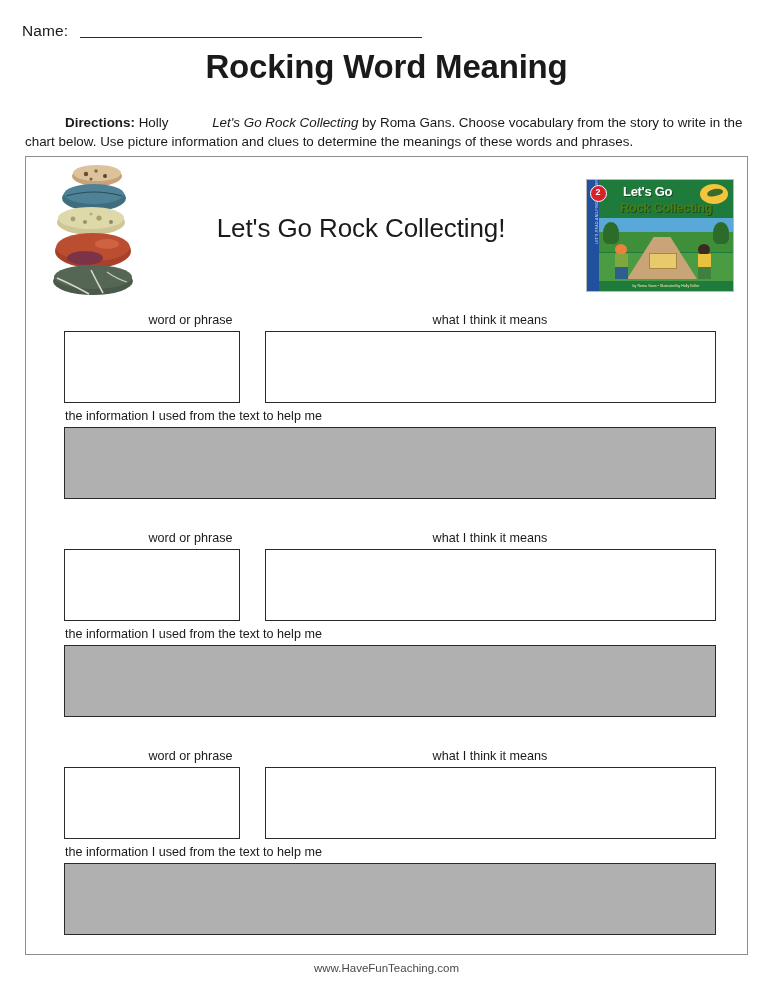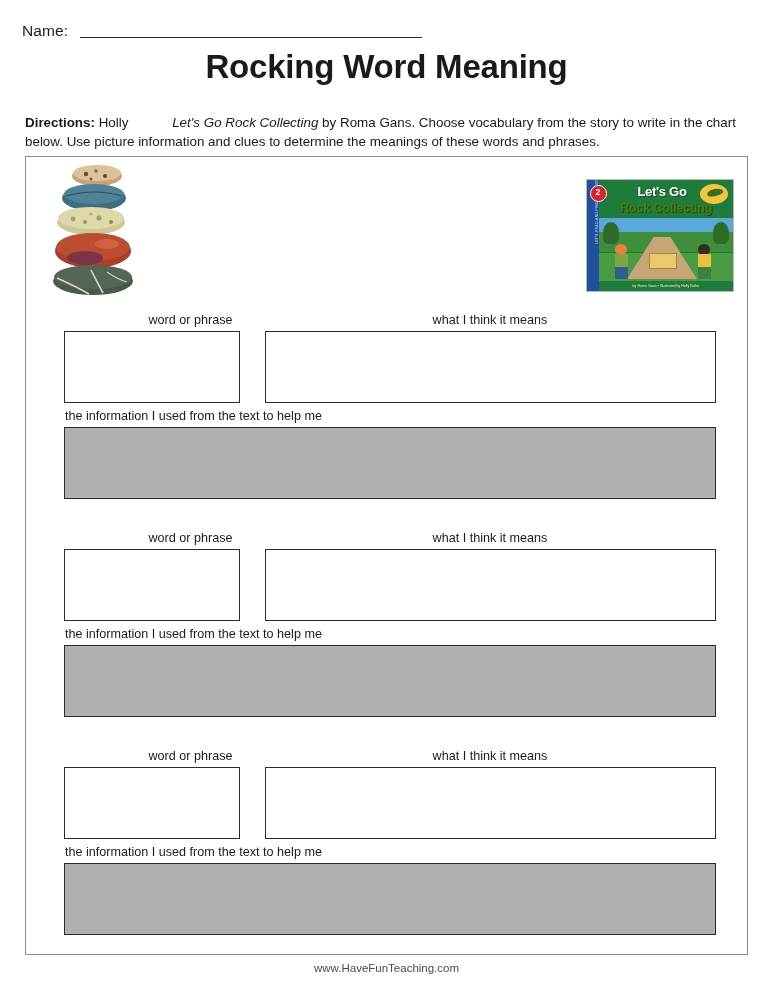--- a/index.html
+++ b/index.html
@@ -50,21 +50,21 @@
 
   .directions {
     position: absolute;
     left: 25px;
     top: 113px;
     width: 722px;
     font-size: 13.4px;
     line-height: 1.42;
     text-align: left;
   }
-  .directions b { font-weight: 700; }
+  .directions b { font-weight: 700; margin-left: 40px; }
   .directions i { font-style: italic; margin-left: 40px; }
 
   
   .chart-frame {
     position: absolute;
     left: 25px;
     top: 156px;
     width: 723px;
     height: 799px;
     border: 1px solid #8e8e8e;
@@ -163,21 +163,21 @@
   .bc-sun {
     position:absolute; right:5px; top:4px; width:28px; height:20px;
     border-radius:50%; background:#f2c53d;
   }
   .bc-bird {
     position:absolute; right:10px; top:9px; width:16px; height:7px;
     background:#3c6a2a; border-radius:50% 50% 40% 40%;
     transform: rotate(-12deg);
   }
   .bc-t1 {
-    position:absolute; left:36px; top:4px; width:78px; text-align:center;
+    position:absolute; left:36px; top:4px; width:78px; 
     font-size:13px; font-weight:700; color:#fff; letter-spacing:-.3px;
     text-shadow: 1px 1px 0 #164d26;
   }
   .bc-t2 {
     position:absolute; left:12px; top:20px; width:134px; text-align:center;
     font-size:13px; font-weight:700; color:#4d7c0f; letter-spacing:-.4px;
     text-shadow: 1px 1px 0 #164d26;
   }
   .bc-sky { position:absolute; left:12px; top:38px; right:0; height:30px; background:#58a8d8; }
   .bc-hill { position:absolute; left:12px; top:52px; right:0; height:20px; background:#3f8f3a; }
@@ -252,20 +252,21 @@
       <ellipse cx="52" cy="85" rx="37" ry="14" fill="#bb4e31"></ellipse>
       <ellipse cx="44" cy="96" rx="18" ry="7" fill="#7d3347"></ellipse>
       <ellipse cx="66" cy="82" rx="12" ry="5" fill="#cf6240"></ellipse>
       <ellipse cx="52" cy="119" rx="40" ry="14" fill="#4a5a4a"></ellipse>
       <ellipse cx="52" cy="115" rx="39" ry="12" fill="#566654"></ellipse>
       <path d="M16 116 Q34 124 48 132" stroke="#d8d8cc" stroke-width="1.6" fill="none"></path>
       <path d="M50 108 Q56 120 62 131" stroke="#d8d8cc" stroke-width="1.6" fill="none"></path>
       <path d="M66 110 Q76 117 86 120" stroke="#c8c8bc" stroke-width="1.3" fill="none"></path>
     </svg>
 
+    <div class="book-title">Let's Go Rock Collecting!</div>
 
     <div class="book-cover">
       <div class="bc-bg"></div>
       <div class="bc-sky"></div>
       <div class="bc-hill"></div>
       <div class="bc-tree l"></div>
       <div class="bc-tree r"></div>
       <div class="bc-ground"></div>
       <div class="bc-path"></div>
       <div class="bc-kid bc-kid-l">

